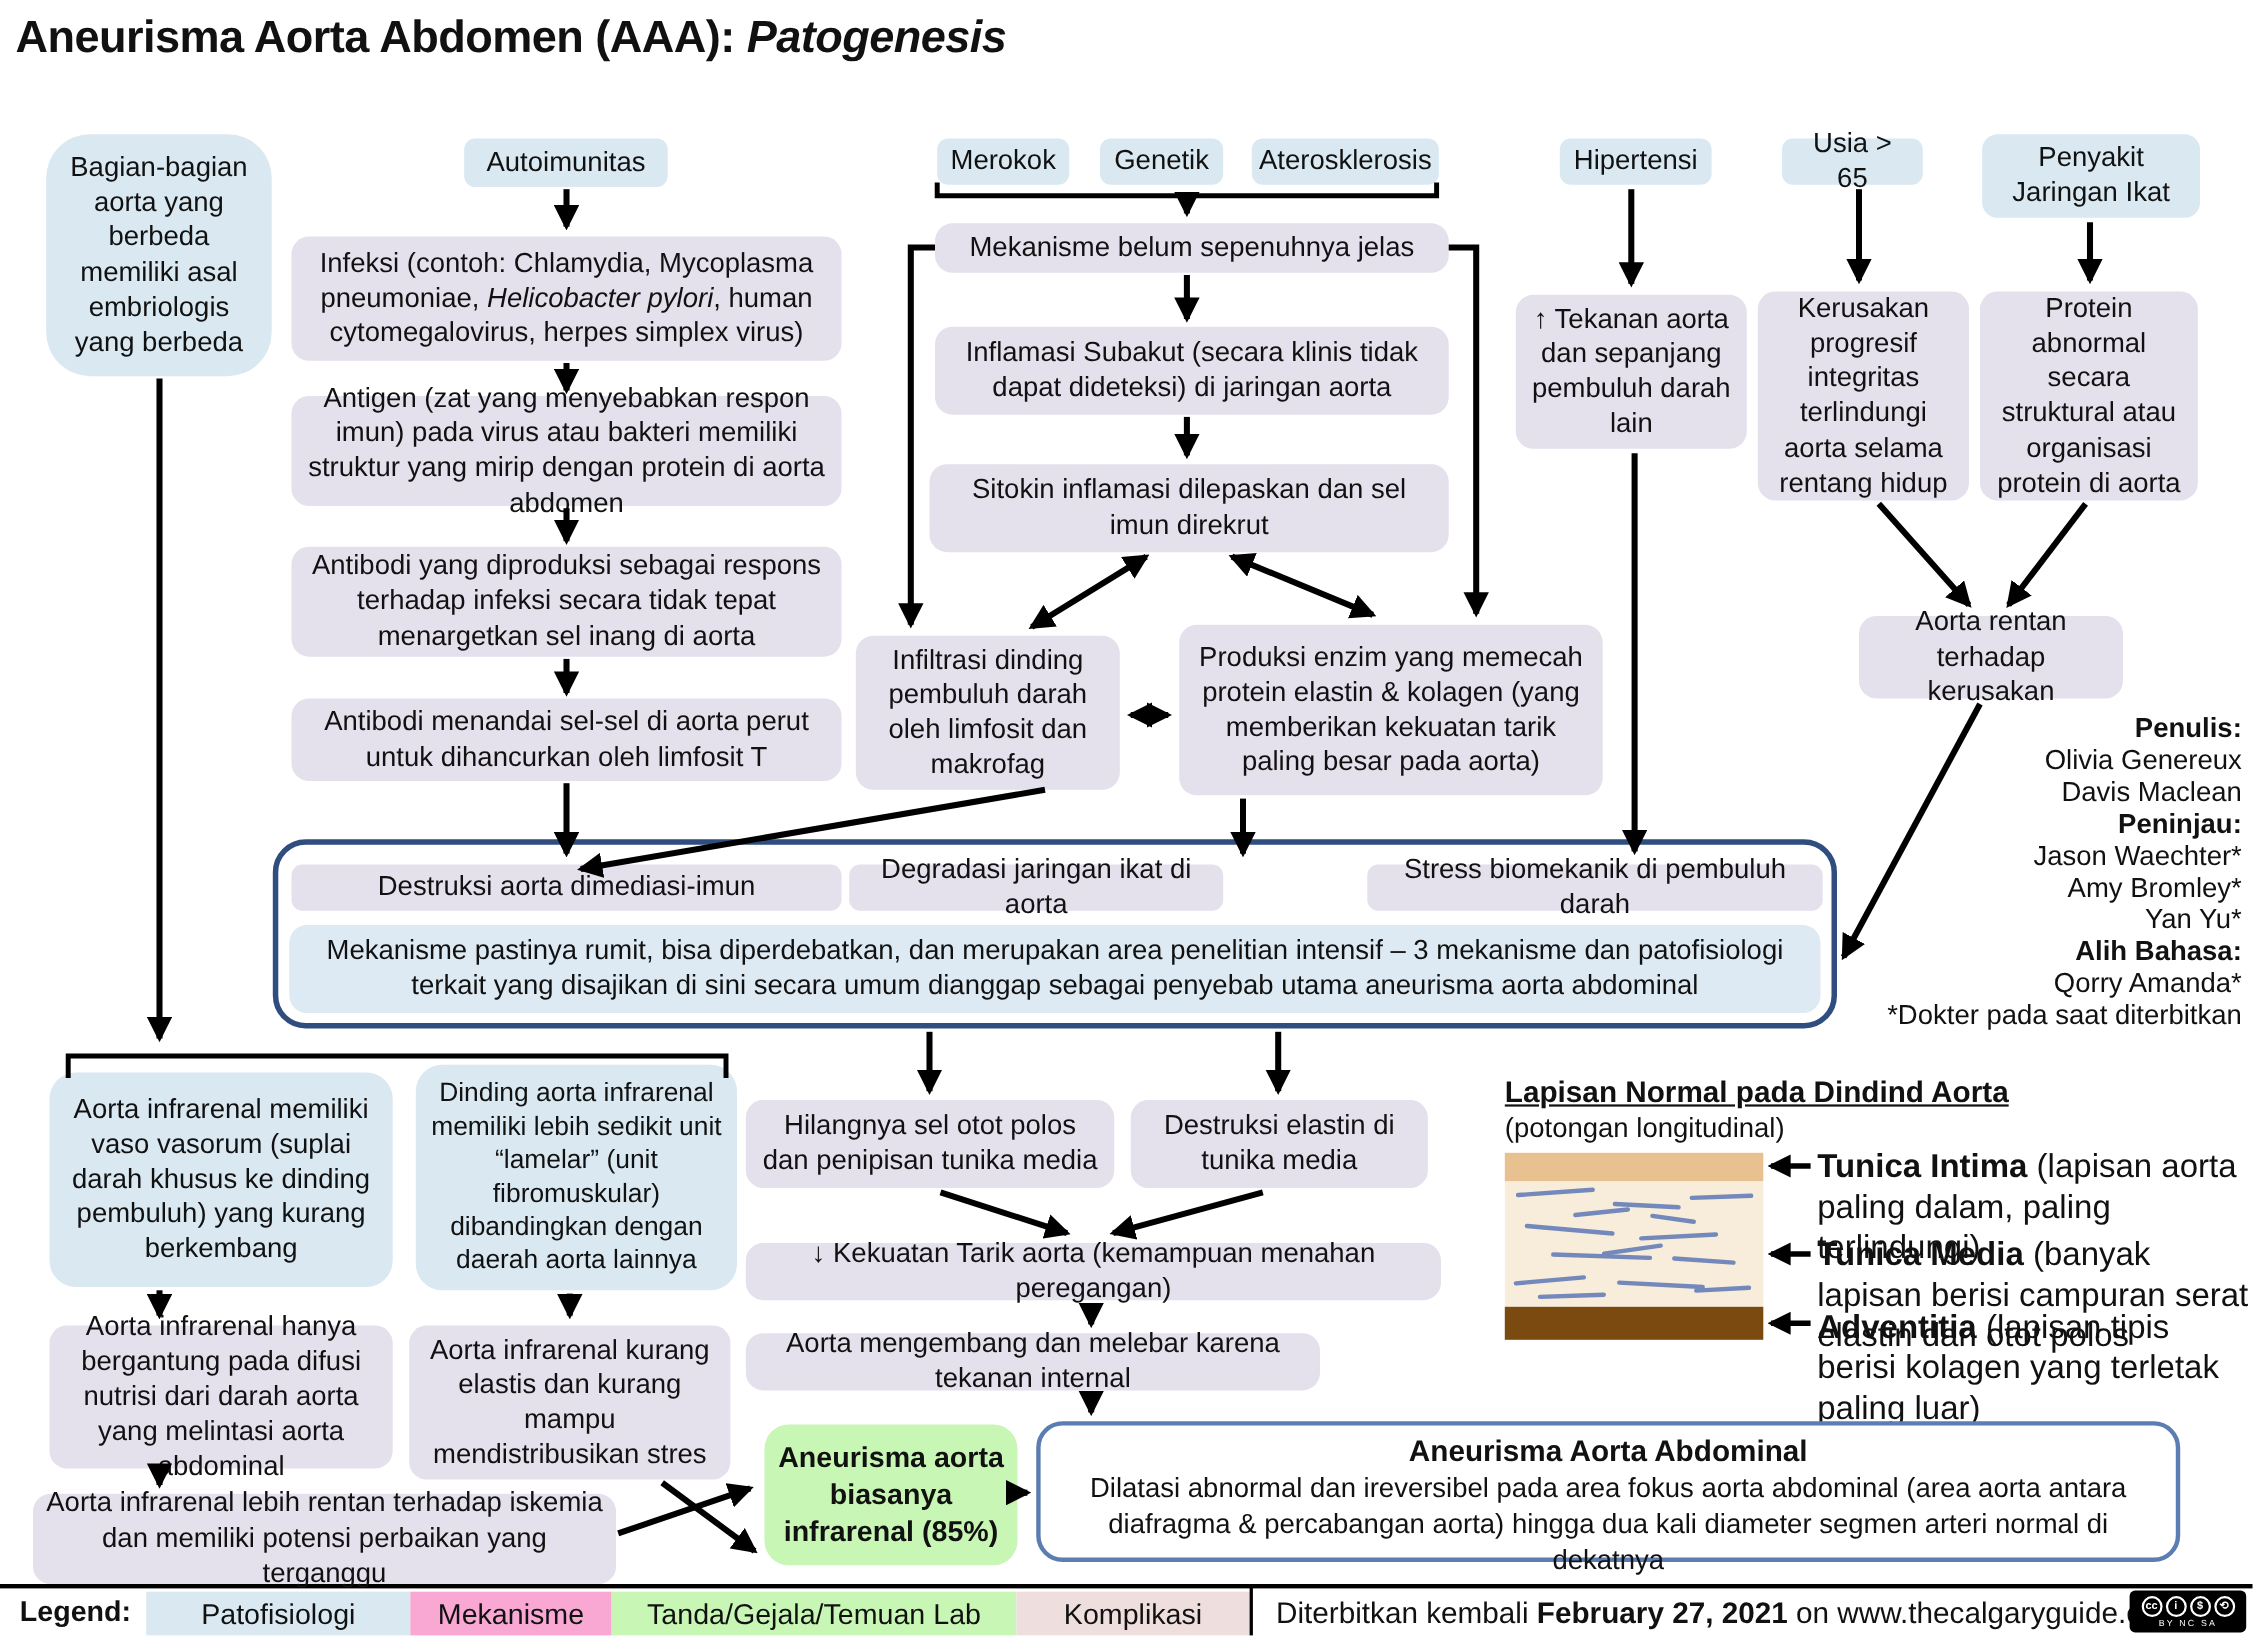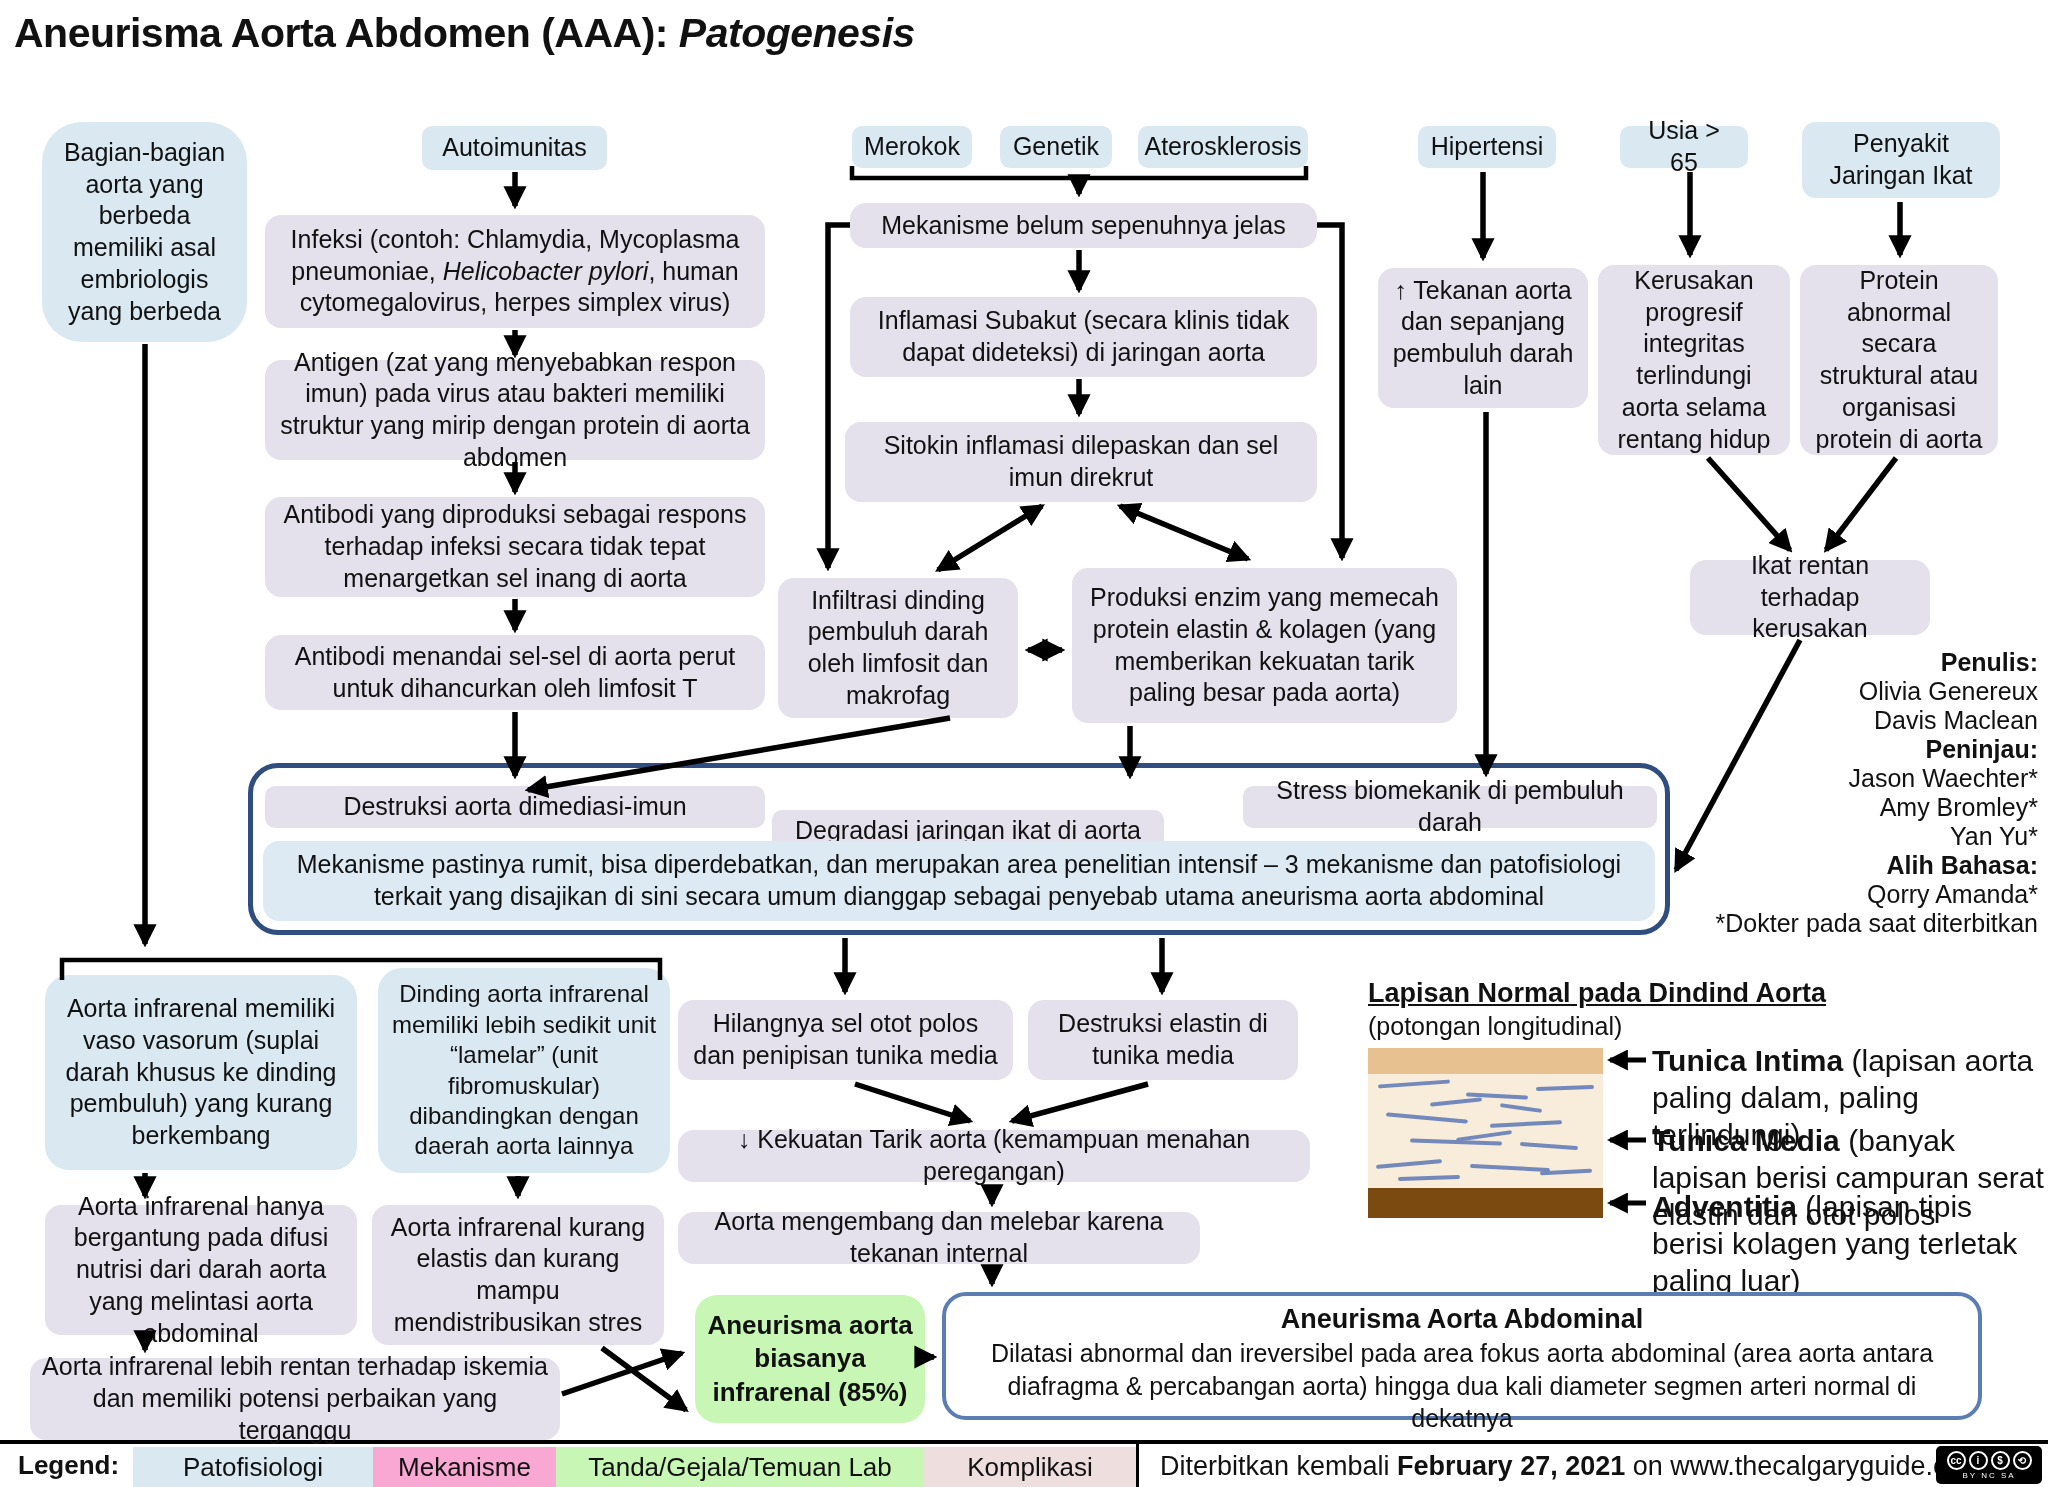--- a/index.html
+++ b/index.html
@@ -72,38 +72,38 @@
 
   <div class="bx purple" style="left:850px;top:203px;width:467px;height:45px;">Mekanisme belum sepenuhnya jelas</div>
   <div class="bx purple" style="left:850px;top:297px;width:467px;height:80px;">Inflamasi Subakut (secara klinis tidak dapat dideteksi) di jaringan aorta</div>
   <div class="bx purple" style="left:845px;top:422px;width:472px;height:80px;">Sitokin inflamasi dilepaskan dan sel imun direkrut</div>
   <div class="bx purple" style="left:778px;top:578px;width:240px;height:140px;">Infiltrasi dinding pembuluh darah oleh limfosit dan makrofag</div>
   <div class="bx purple" style="left:1072px;top:568px;width:385px;height:155px;">Produksi enzim yang memecah protein elastin &amp; kolagen (yang memberikan kekuatan tarik paling besar pada aorta)</div>
 
   <div class="bx purple" style="left:1378px;top:268px;width:210px;height:140px;">↑ Tekanan aorta dan sepanjang pembuluh darah lain</div>
   <div class="bx purple" style="left:1598px;top:265px;width:192px;height:190px;padding:4px 8px;">Kerusakan progresif integritas terlindungi aorta selama rentang hidup</div>
   <div class="bx purple" style="left:1800px;top:265px;width:198px;height:190px;padding:4px 8px;">Protein abnormal secara struktural atau organisasi protein di aorta</div>
-  <div class="bx purple" style="left:1690px;top:560px;width:240px;height:75px;">Ikat rentan terhadap kerusakan</div>
+  <div class="bx purple" style="left:1690px;top:560px;width:240px;height:75px;">Aorta rentan terhadap kerusakan</div>
 
   <div class="credits">
     <div class="b">Penulis:</div>
     <div>Olivia Genereux</div>
     <div>Davis Maclean</div>
     <div class="b">Peninjau:</div>
     <div>Jason Waechter*</div>
     <div>Amy Bromley*</div>
     <div>Yan Yu*</div>
     <div class="b">Alih Bahasa:</div>
     <div>Qorry Amanda*</div>
     <div class="i">*Dokter pada saat diterbitkan</div>
   </div>
 
   <div class="container-blue" style="left:248px;top:763px;width:1422px;height:172px;"></div>
   <div class="bx purple" style="left:265px;top:786px;width:500px;height:42px;border-radius:10px;">Destruksi aorta dimediasi-imun</div>
-  <div class="bx purple" style="left:772px;top:786px;width:392px;height:42px;border-radius:10px;margin-top:24px;">Degradasi jaringan ikat di aorta</div>
+  <div class="bx purple" style="left:772px;top:786px;width:340px;height:42px;border-radius:10px;">Degradasi jaringan ikat di aorta</div>
   <div class="bx purple" style="left:1243px;top:786px;width:414px;height:42px;border-radius:10px;">Stress biomekanik di pembuluh darah</div>
   <div class="bx notebg" style="left:263px;top:841px;width:1392px;height:80px;">Mekanisme pastinya rumit, bisa diperdebatkan, dan merupakan area penelitian intensif – 3 mekanisme dan patofisiologi terkait yang disajikan di sini secara umum dianggap sebagai penyebab utama aneurisma aorta abdominal</div>
 
   <div class="bx blue" style="left:45px;top:975px;width:312px;height:195px;border-radius:24px;">Aorta infrarenal memiliki vaso vasorum (suplai darah khusus ke dinding pembuluh) yang kurang berkembang</div>
   <div class="bx blue" style="left:378px;top:968px;width:292px;height:205px;border-radius:24px;font-size:24px;">Dinding aorta infrarenal memiliki lebih sedikit unit “lamelar” (unit fibromuskular) dibandingkan dengan daerah aorta lainnya</div>
   <div class="bx purple" style="left:45px;top:1205px;width:312px;height:130px;">Aorta infrarenal hanya bergantung pada difusi nutrisi dari darah aorta yang melintasi aorta abdominal</div>
   <div class="bx purple" style="left:372px;top:1205px;width:292px;height:140px;">Aorta infrarenal kurang elastis dan kurang mampu mendistribusikan stres</div>
   <div class="bx purple" style="left:30px;top:1358px;width:530px;height:82px;">Aorta infrarenal lebih rentan terhadap iskemia dan memiliki potensi perbaikan yang terganggu</div>
 
   <div class="bx purple" style="left:678px;top:1000px;width:335px;height:80px;">Hilangnya sel otot polos dan penipisan tunika media</div>

